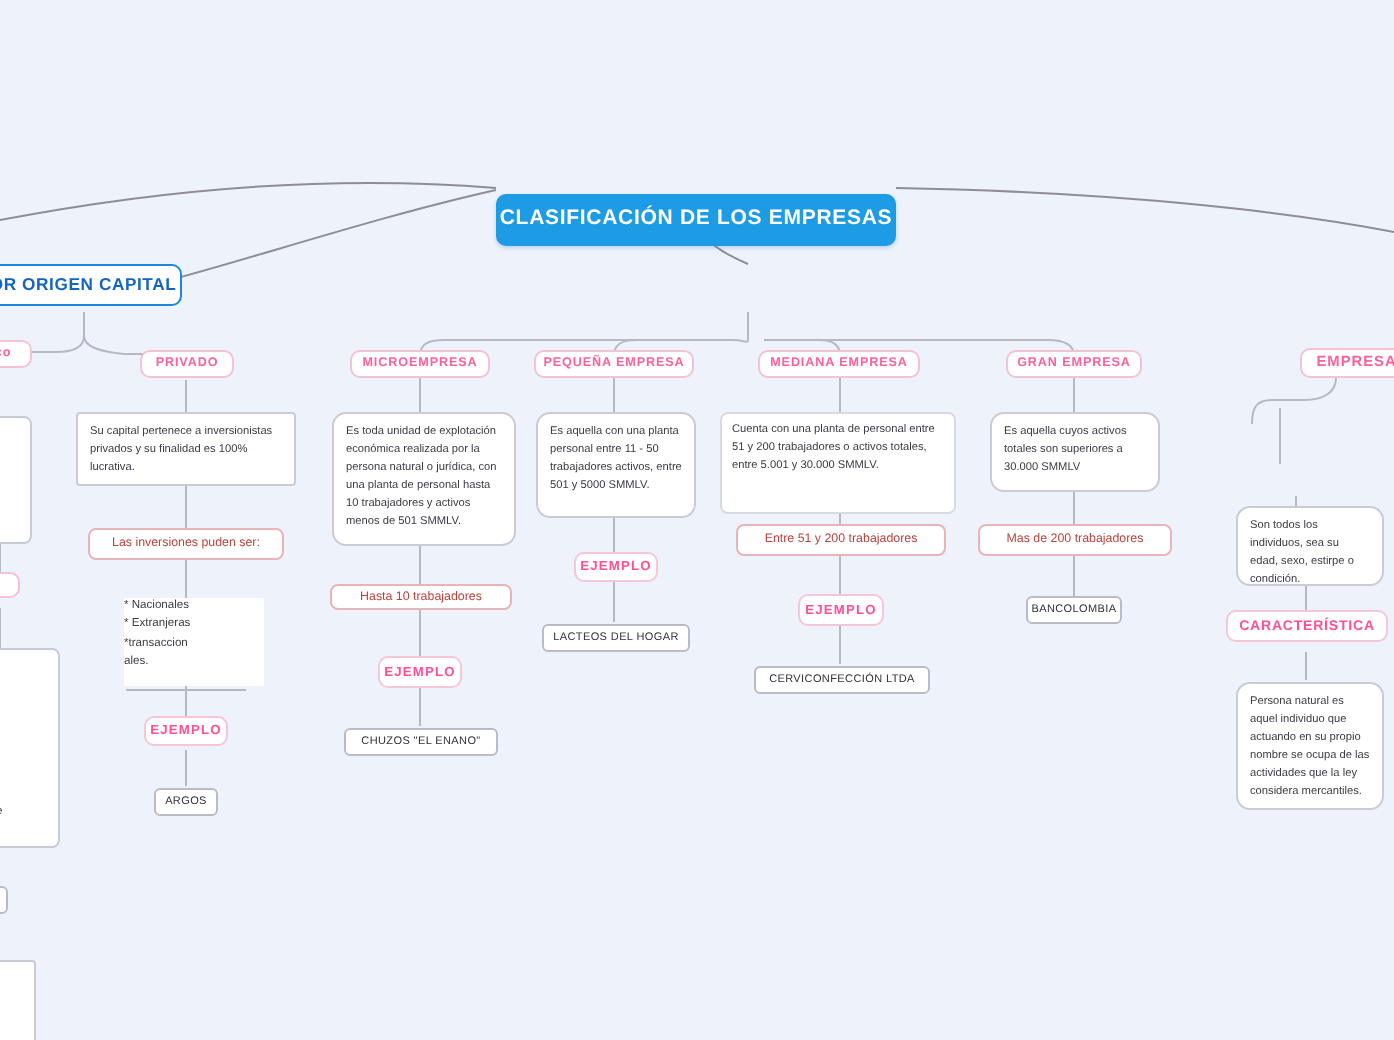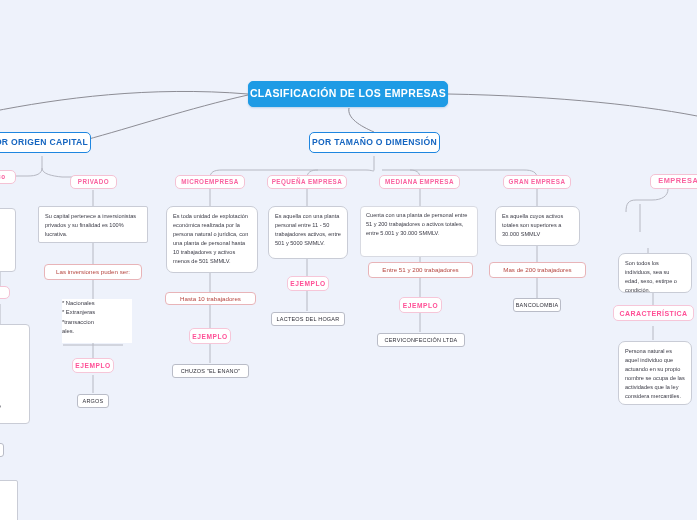--- a/index.html
+++ b/index.html
@@ -38,20 +38,21 @@
     color: #ffffff;
     font-size: 10.5px;
     font-weight: bold;
     letter-spacing: .35px;
     text-align: center;
     line-height: 1.1;
     display: flex;
     align-items: center;
     justify-content: center;
     box-shadow: 0 1px 2px rgba(30,120,190,.25);
+    margin-top: 16px;
   }
 
   
   .cat {
     background: #ffffff;
     border: 1.6px solid #1e86e0;
     border-radius: 5px;
     color: #1565c0;
     font-size: 8.6px;
     font-weight: bold;
@@ -207,21 +208,20 @@
       <path d="M648 248 L648 270"></path>
       <path d="M653 287 L653 305"></path>
       <path d="M653 326 L653 340"></path>
     </g>
   </svg>
 
   <div class="node root" style="left:248px; top:81px; width:200px; height:26px;">CLASIFICACIÓN DE LOS EMPRESAS</div>
 
   <div class="node cat" style="left:-14px; top:132px; width:105px; height:21px;">POR ORIGEN CAPITAL</div>
 
-  <div class="node cat" style="left:309px; top:132px; width:131px; height:21px;">POR TAMAÑO O DIMENSIÓN</div>
 
   <div class="node pill big" style="left:650px; top:174px; width:62px; height:15px;">EMPRESAS</div>
 
   <div class="node pill" style="left:-26px; top:170px; width:42px; height:14px;">ublico</div>
 
   <div class="node body bulleted" style="left:-26px; top:208px; width:42px; height:64px;">as
 fuere
 e
 enes</div>
 

